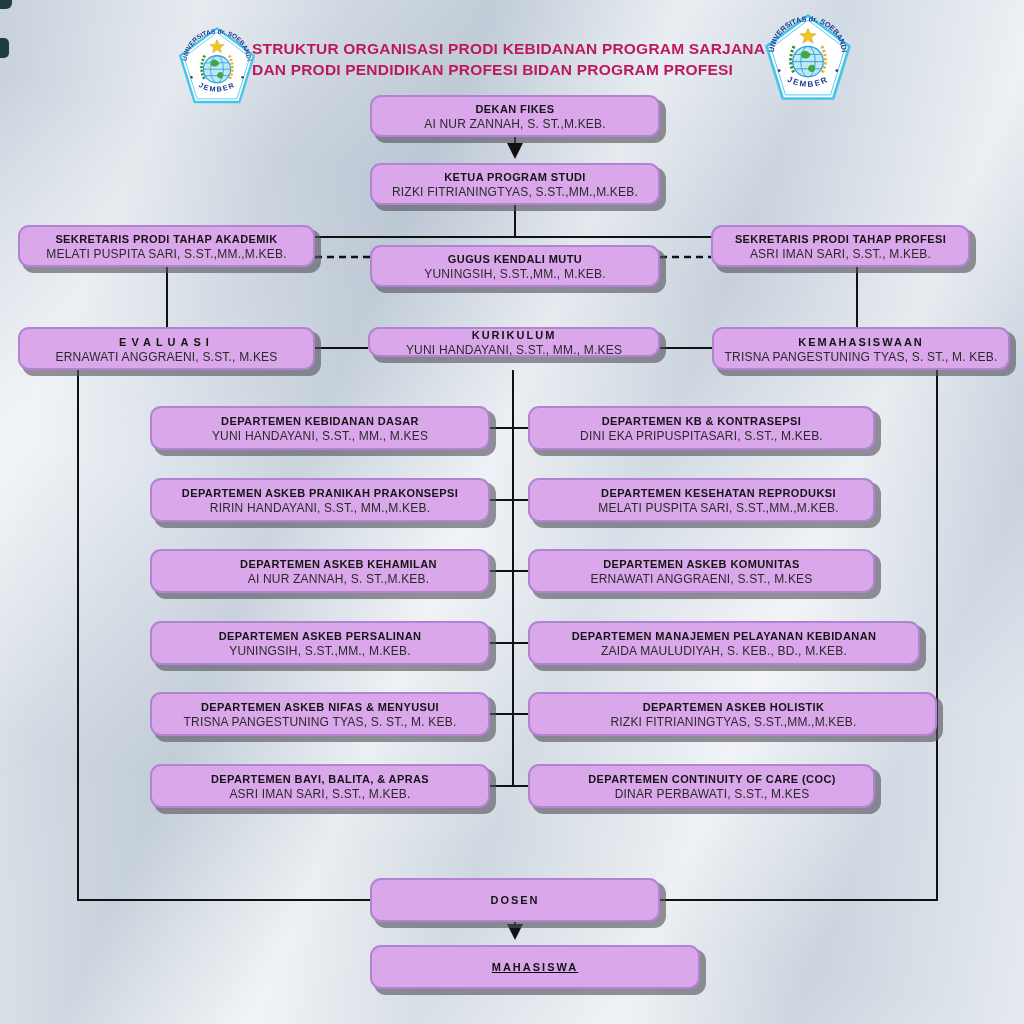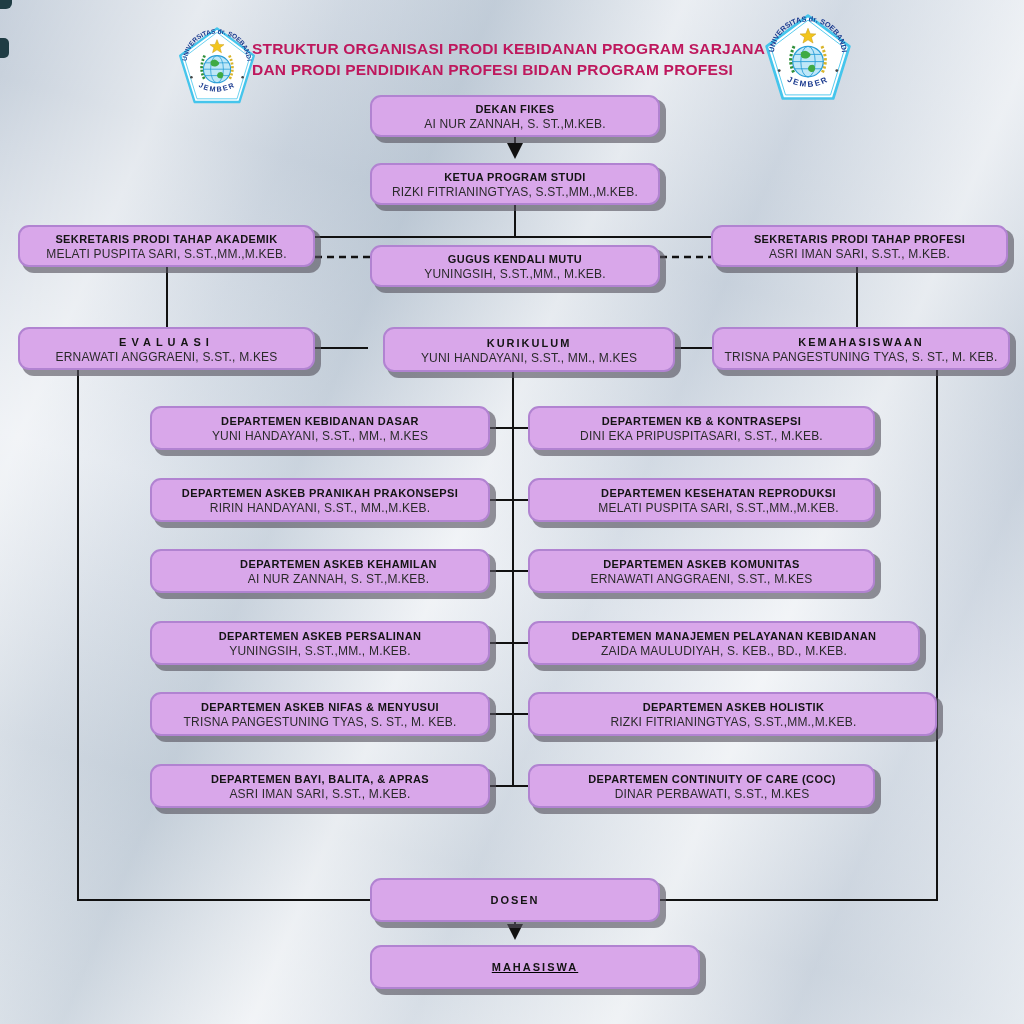--- a/index.html
+++ b/index.html
@@ -146,31 +146,31 @@
   <div class="node" style="left:18px;top:225px;width:297px;height:42px;">
     <div class="t">SEKRETARIS PRODI TAHAP AKADEMIK</div>
     <div class="n">MELATI PUSPITA SARI, S.ST.,MM.,M.KEB.</div>
   </div>
 
   <div class="node" style="left:370px;top:245px;width:290px;height:42px;">
     <div class="t">GUGUS KENDALI MUTU</div>
     <div class="n">YUNINGSIH, S.ST.,MM., M.KEB.</div>
   </div>
 
-  <div class="node" style="left:711px;top:225px;width:297px;height:42px;">
+  <div class="node" style="left:711px;top:225px;width:259px;height:42px;">
     <div class="t">SEKRETARIS PRODI TAHAP PROFESI</div>
     <div class="n">ASRI IMAN SARI, S.ST., M.KEB.</div>
   </div>
 
   <div class="node wide-ls" style="left:18px;top:327px;width:297px;height:43px;">
     <div class="t">EVALUASI</div>
     <div class="n">ERNAWATI ANGGRAENI, S.ST., M.KES</div>
   </div>
 
-  <div class="node med-ls" style="left:383px;top:327px;width:292px;height:45px;">
+  <div class="node med-ls" style="left:368px;top:327px;width:292px;height:30px;">
     <div class="t">KURIKULUM</div>
     <div class="n">YUNI HANDAYANI, S.ST., MM., M.KES</div>
   </div>
 
   <div class="node med-ls" style="left:712px;top:327px;width:298px;height:43px;">
     <div class="t">KEMAHASISWAAN</div>
     <div class="n">TRISNA PANGESTUNING TYAS, S. ST., M. KEB.</div>
   </div>
 
   <div class="node" style="left:150px;top:406px;width:340px;height:44px;">

